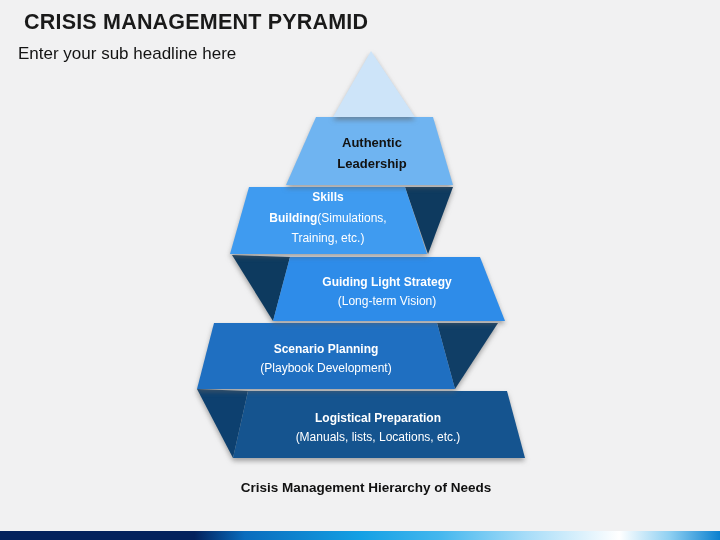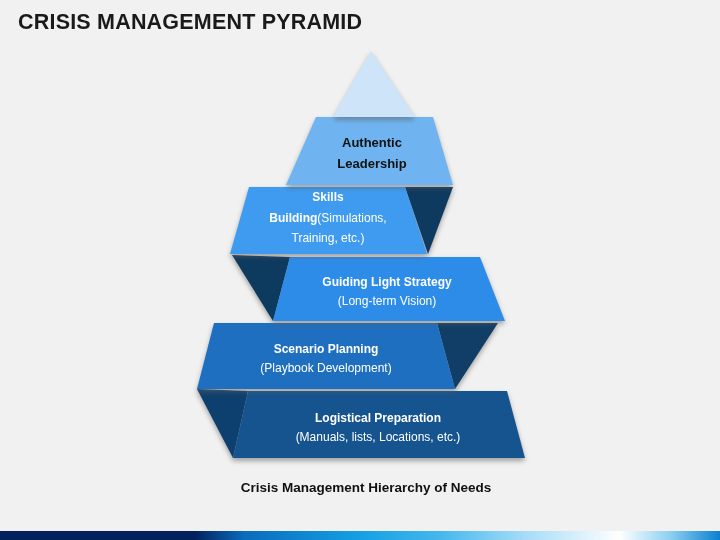--- a/index.html
+++ b/index.html
@@ -4,21 +4,21 @@
 <style>
   html,body{margin:0;padding:0;}
   body{font-family:"Liberation Sans", sans-serif;}
   .slide{
     position:relative;
     width:720px;height:540px;
     background:#f1f1f2;
     overflow:hidden;
   }
   .slide-title{
-    position:absolute;left:18px;top:10px;
+    position:absolute;left:24px;top:10px;
     font-size:21.5px;font-weight:bold;color:#1a1a1a;
     letter-spacing:0.2px;margin:0;
   }
   .slide-subtitle{
     position:absolute;left:18px;top:44px;
     font-size:17px;font-weight:400;color:#141414;margin:0;
   }
   .pyramid-svg{position:absolute;left:0;top:0;width:720px;height:540px;}
   .layer{filter:drop-shadow(0px 3px 2.5px rgba(95,95,95,0.55));}
   .band-text{font-family:"Liberation Sans", sans-serif;font-size:12px;}
@@ -32,20 +32,21 @@
     position:absolute;left:0;bottom:0;width:720px;height:9px;
     background:#03215c;
   }
 </style>
 </head>
 <body>
 
 <div class="slide" style="background: rgb(241, 241, 242);">
 
   <h1 class="slide-title">CRISIS MANAGEMENT PYRAMID</h1>
+  <p class="slide-subtitle">Enter your sub headline here</p>
 
   <svg class="pyramid-svg" viewBox="0 0 720 540" xmlns="http://www.w3.org/2000/svg">
 
     <g class="layer">
       <polygon points="197,389 248,391 233,458" fill="#0d406f"></polygon>
       <polygon points="248,391 507,391 525,458 233,458" fill="#15548f"></polygon>
       <text class="band-text" text-anchor="middle" x="378" y="422" fill="#ffffff"><tspan class="b">Logistical Preparation</tspan><tspan></tspan></text>
       <text class="band-text" text-anchor="middle" x="378" y="441" fill="#ffffff"><tspan class="b"></tspan><tspan>(Manuals, lists, Locations, etc.)</tspan></text>
     </g>
 

